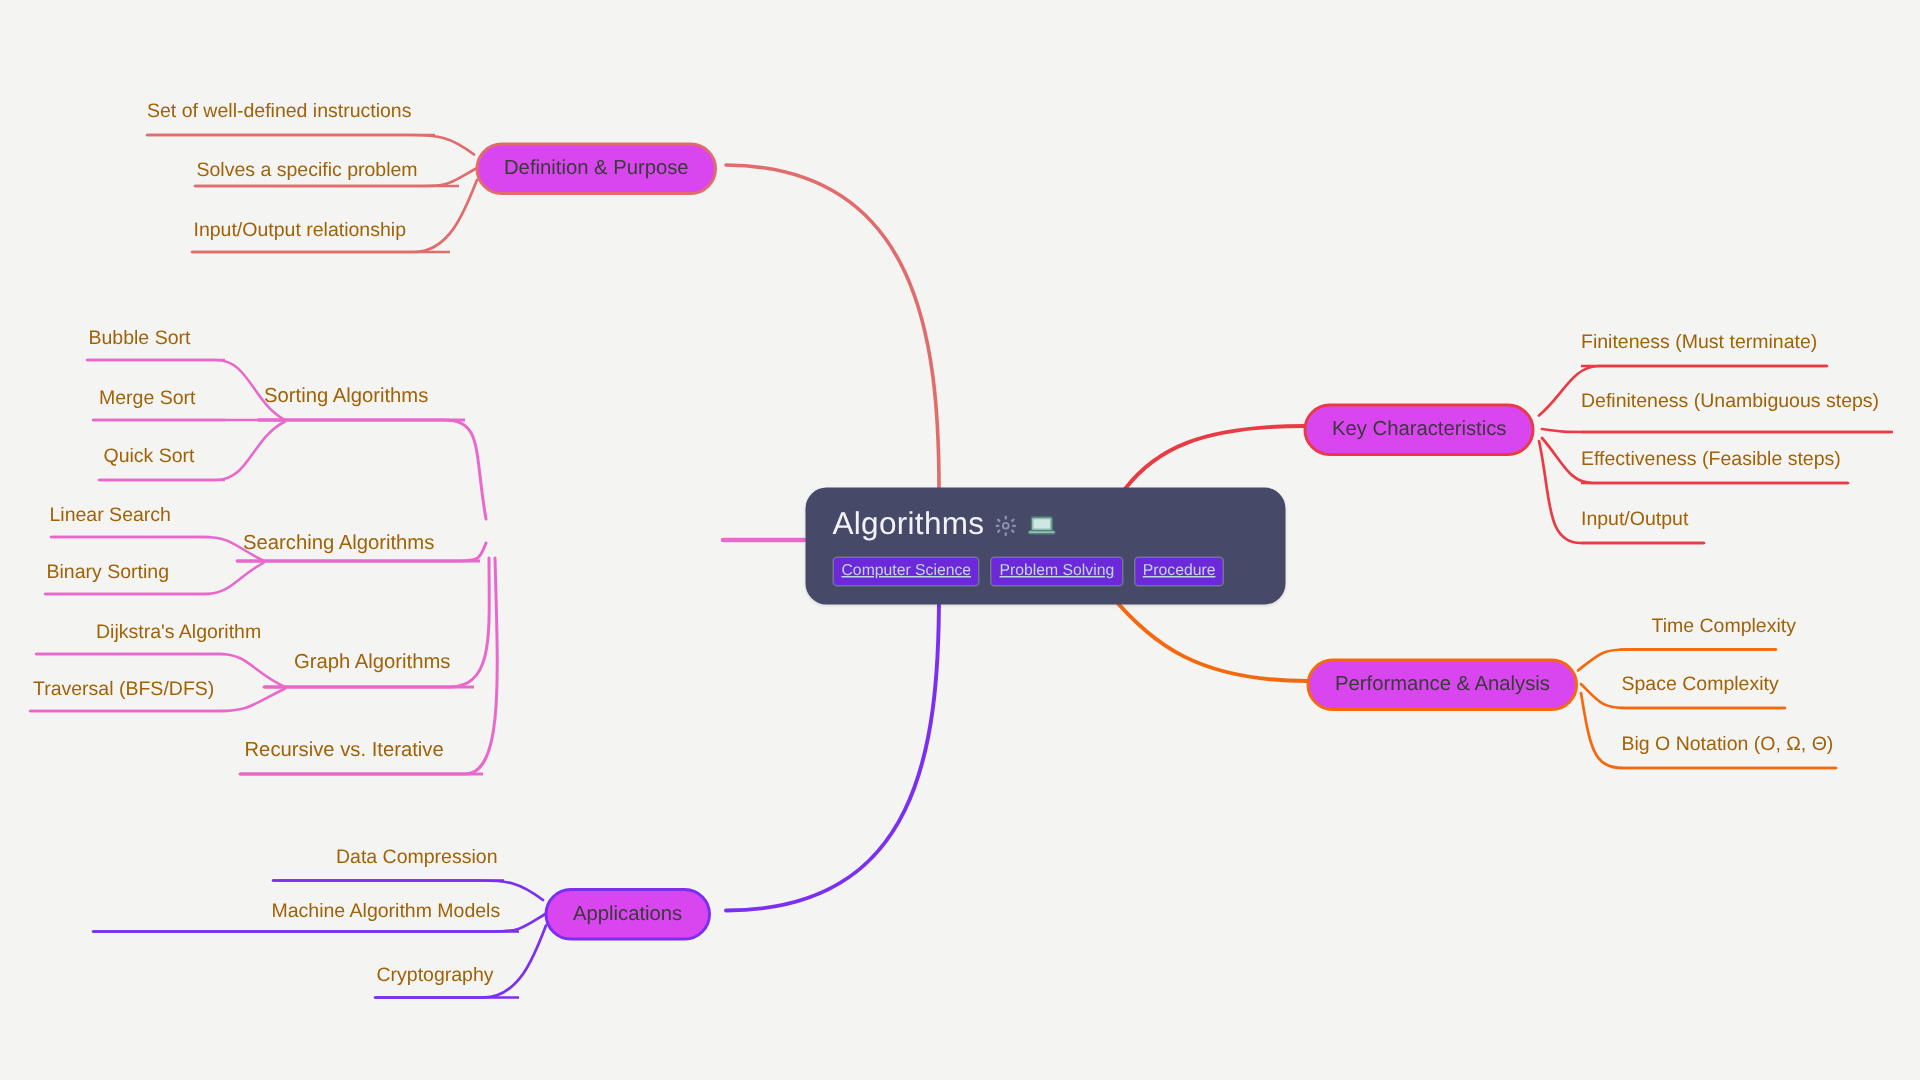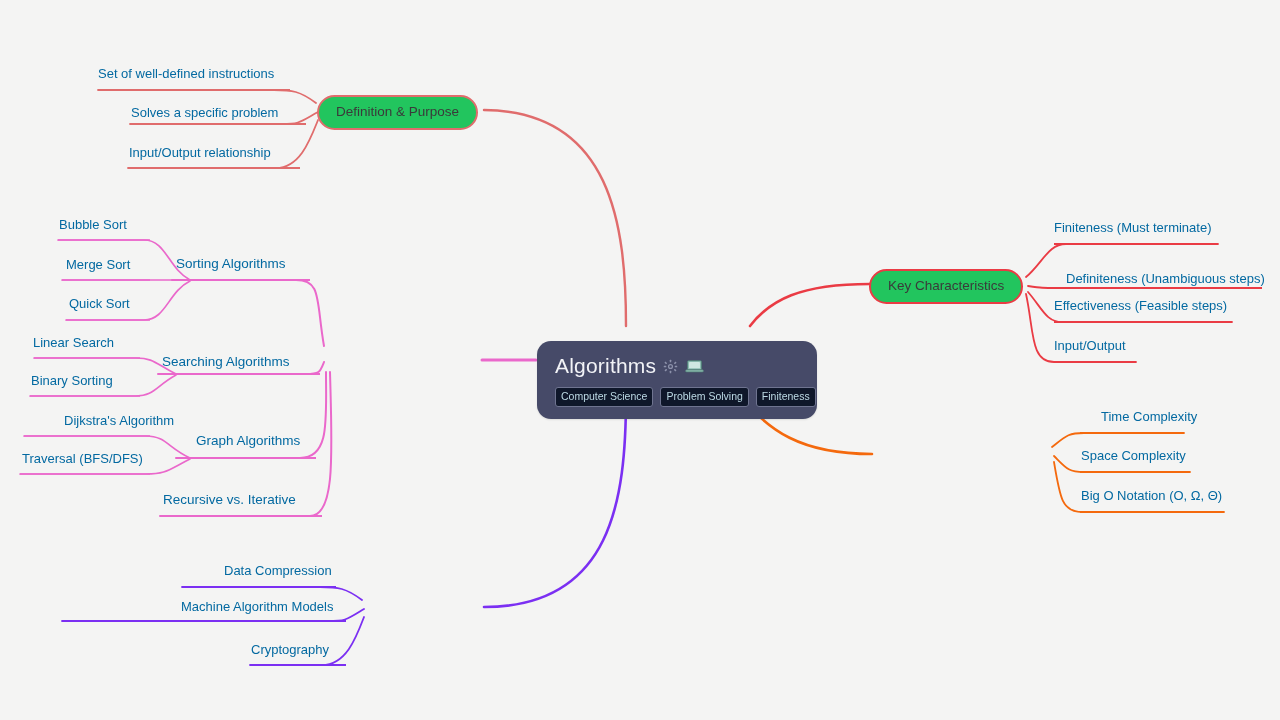--- a/index.html
+++ b/index.html
@@ -62,40 +62,41 @@
     gap: 7px;
     margin-top: 9px;
   }
   .tag {
     font-size: 10.5px;
     line-height: 1;
     padding: 3px 5px 4px 5px;
     border: 1px solid #6f7490;
     border-radius: 3px;
     color: #bcd9e4;
-    background: #0f172a;
+    background: #6d28d9;
     white-space: nowrap;
+    text-decoration: underline;
   }
 
   
   .pill {
-    background: #22c55e;
+    background: #d946ef;
     border: 2.2px solid #cccccc;
     border-radius: 999px;
     padding: 8px 17px;
     font-size: 13.5px;
     color: #3a3a3a;
     white-space: nowrap;
     line-height: 1.1;
   }
 
   
   .leaf {
     font-size: 13px;
-    color: #0369a1;
+    color: #a16207;
     white-space: nowrap;
     line-height: 1.1;
     padding-bottom: 4px;
   }
   .leaf.sub {
     font-size: 13.5px;
   }
 </style>
 </head>
 <body>
@@ -177,21 +178,21 @@
       <line x1="1054" y1="288" x2="1262" y2="288" stroke="#ea3b44" stroke-width="1.8"></line>
       <line x1="1054" y1="322" x2="1232" y2="322" stroke="#ea3b44" stroke-width="1.8"></line>
       <line x1="1054" y1="362" x2="1136" y2="362" stroke="#ea3b44" stroke-width="1.8"></line>
 
       <line x1="1080" y1="433" x2="1184" y2="433" stroke="#f4690d" stroke-width="1.8"></line>
       <line x1="1080" y1="472" x2="1190" y2="472" stroke="#f4690d" stroke-width="1.8"></line>
       <line x1="1080" y1="512" x2="1224" y2="512" stroke="#f4690d" stroke-width="1.8"></line>
     </g>
   </svg>
 
-  <div class="node root" style="left:537px; top:325px; width:280px;margin-top:16px;">
+  <div class="node root" style="left:537px; top:325px; width:320px;">
     <div class="root-title-row">
       <span class="root-title">Algorithms</span>
       <span class="root-icon">
         <svg width="15" height="15" viewBox="0 0 24 24" aria-hidden="true">
           <g fill="#8d92ab">
             <circle cx="12" cy="12" r="3.1" fill="none" stroke="#8d92ab" stroke-width="2"></circle>
             <rect x="10.8" y="1.2" width="2.4" height="4" rx="0.8"></rect>
             <rect x="10.8" y="18.8" width="2.4" height="4" rx="0.8"></rect>
             <rect x="1.2" y="10.8" width="4" height="2.4" rx="0.8"></rect>
             <rect x="18.8" y="10.8" width="4" height="2.4" rx="0.8"></rect>
@@ -206,34 +207,40 @@
         <svg width="19" height="15" viewBox="0 0 26 20" aria-hidden="true">
           <rect x="3.5" y="2" width="19" height="12.5" rx="1.6" fill="#8fbfb4" stroke="#4f7d74" stroke-width="1.2"></rect>
           <rect x="5.5" y="4" width="15" height="8.5" rx="0.6" fill="#cfe7e2"></rect>
           <rect x="0.8" y="14.6" width="24.4" height="2.8" rx="1.4" fill="#8fbfb4" stroke="#4f7d74" stroke-width="1"></rect>
         </svg>
       </span>
     </div>
     <div class="root-tags">
       <span class="tag">Computer Science</span>
       <span class="tag">Problem Solving</span>
-      <span class="tag">Finiteness</span>
+      <span class="tag">Procedure</span>
     </div>
   </div>
 
   <div class="node pill" style="left:317px; top:95px; border-color:#e06c6c;">
     <span>Definition &amp; Purpose</span>
   </div>
 
 
+  <div class="node pill" style="left:363px; top:592px; border-color:#7b2ff2;">
+    <span>Applications</span>
+  </div>
 
   <div class="node pill" style="left:869px; top:269px; border-color:#ea3b44;">
     <span>Key Characteristics</span>
   </div>
 
+  <div class="node pill" style="left:871px; top:439px; border-color:#f4690d;">
+    <span>Performance &amp; Analysis</span>
+  </div>
 
   <div class="node leaf" style="left:98px;  top:67px;">
     <span>Set of well-defined instructions</span>
   </div>
   <div class="node leaf" style="left:131px; top:106px;">
     <span>Solves a specific problem</span>
   </div>
   <div class="node leaf" style="left:129px; top:146px;">
     <span>Input/Output relationship</span>
   </div>
@@ -281,21 +288,21 @@
   <div class="node leaf" style="left:181px; top:600px;">
     <span>Machine Algorithm Models</span>
   </div>
   <div class="node leaf" style="left:251px; top:643px;">
     <span>Cryptography</span>
   </div>
 
   <div class="node leaf" style="left:1054px; top:221px;">
     <span>Finiteness (Must terminate)</span>
   </div>
-  <div class="node leaf" style="left:1054px; top:272px;margin-left:12px;">
+  <div class="node leaf" style="left:1054px; top:260px;">
     <span>Definiteness (Unambiguous steps)</span>
   </div>
   <div class="node leaf" style="left:1054px; top:299px;">
     <span>Effectiveness (Feasible steps)</span>
   </div>
   <div class="node leaf" style="left:1054px; top:339px;">
     <span>Input/Output</span>
   </div>
 
   <div class="node leaf" style="left:1081px; top:410px;margin-left:20px;">

